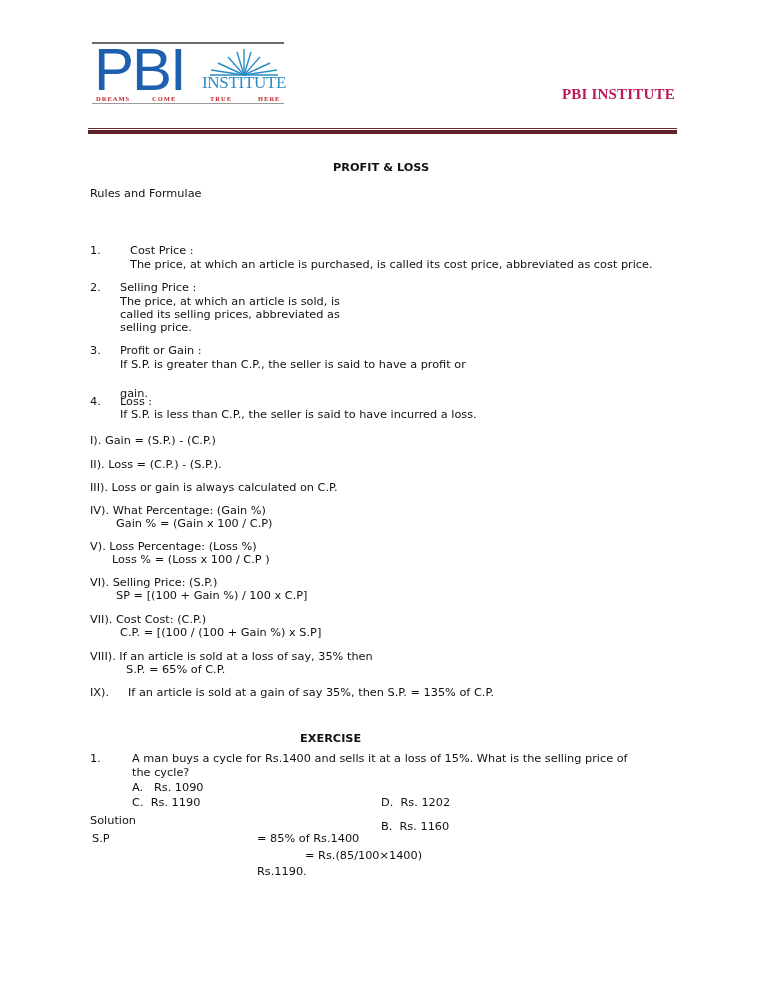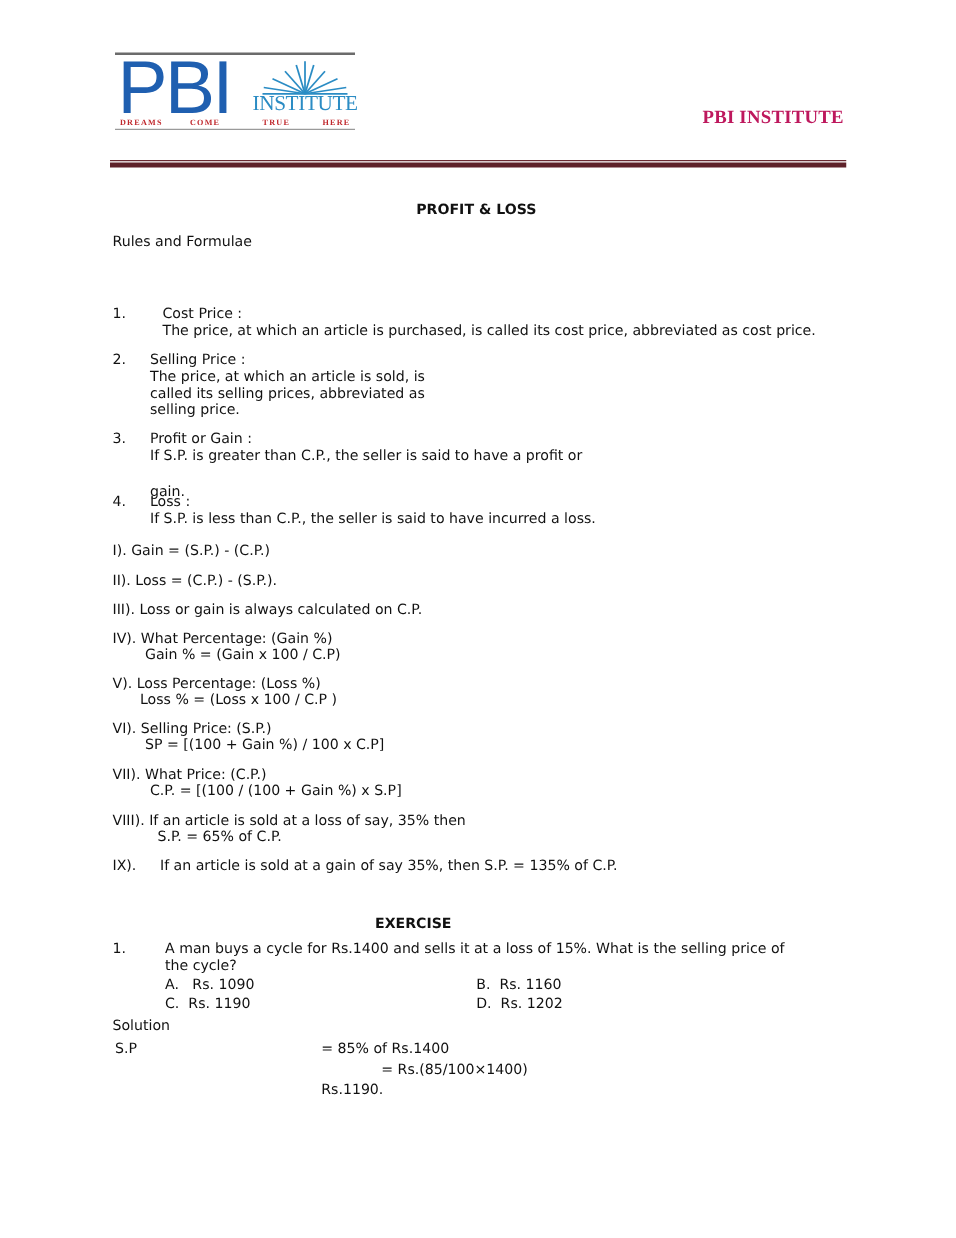--- a/index.html
+++ b/index.html
@@ -88,37 +88,37 @@
 
 <div class="abs t" style="left:90px; top:504px;">IV). What Percentage: (Gain %)</div>
 <div class="abs t" style="left:116px; top:517px;">Gain % = (Gain x 100 / C.P)</div>
 
 <div class="abs t" style="left:90px; top:540px;">V). Loss Percentage: (Loss %)</div>
 <div class="abs t" style="left:112px; top:553px;">Loss % = (Loss x 100 / C.P )</div>
 
 <div class="abs t" style="left:90px; top:576px;">VI). Selling Price: (S.P.)</div>
 <div class="abs t" style="left:116px; top:589px;">SP = [(100 + Gain %) / 100 x C.P]</div>
 
-<div class="abs t" style="left:90px; top:613px;">VII). What Price: (C.P.)</div>
+<div class="abs t" style="left:90px; top:613px;">VII). Cost Cost: (C.P.)</div>
 <div class="abs t" style="left:120px; top:626px;">C.P. = [(100 / (100 + Gain %) x S.P]</div>
 
 <div class="abs t" style="left:90px; top:650px;">VIII). If an article is sold at a loss of say, 35% then</div>
 <div class="abs t" style="left:126px; top:663px;">S.P. = 65% of C.P.</div>
 
 <div class="abs t" style="left:90px; top:686px;">IX).</div>
 <div class="abs t" style="left:128px; top:686px;">If an article is sold at a gain of say 35%, then S.P. = 135% of C.P.</div>
 
 <div class="abs t bold" style="left:300px; top:732px;">EXERCISE</div>
 
 <div class="abs t" style="left:90px; top:752px;">1.</div>
 <div class="abs t" style="left:132px; top:752px;">A man buys a cycle for Rs.1400 and sells it at a loss of 15%. What is the selling price of</div>
 <div class="abs t" style="left:132px; top:766px;">the cycle?</div>
 
 <div class="abs t" style="left:132px; top:781px; white-space:pre;">A.   Rs. 1090</div>
-<div class="abs t" style="left:381px; top:781px; white-space:pre;">B.  Rs. 1160</div>
+<div class="abs t" style="left:381px; top:820px; white-space:pre;">B.  Rs. 1160</div>
 <div class="abs t" style="left:132px; top:796px; white-space:pre;">C.  Rs. 1190</div>
 <div class="abs t" style="left:381px; top:796px; white-space:pre;">D.  Rs. 1202</div>
 
 <div class="abs t" style="left:90px; top:814px;">Solution</div>
 <div class="abs t" style="left:92px; top:832px;">S.P</div>
 <div class="abs t" style="left:257px; top:832px;">= 85% of Rs.1400</div>
 <div class="abs t" style="left:257px; top:849px;margin-left:48px;">= Rs.(85/100×1400)</div>
 <div class="abs t" style="left:257px; top:865px;">Rs.1190.</div>
 
 </body></html>

